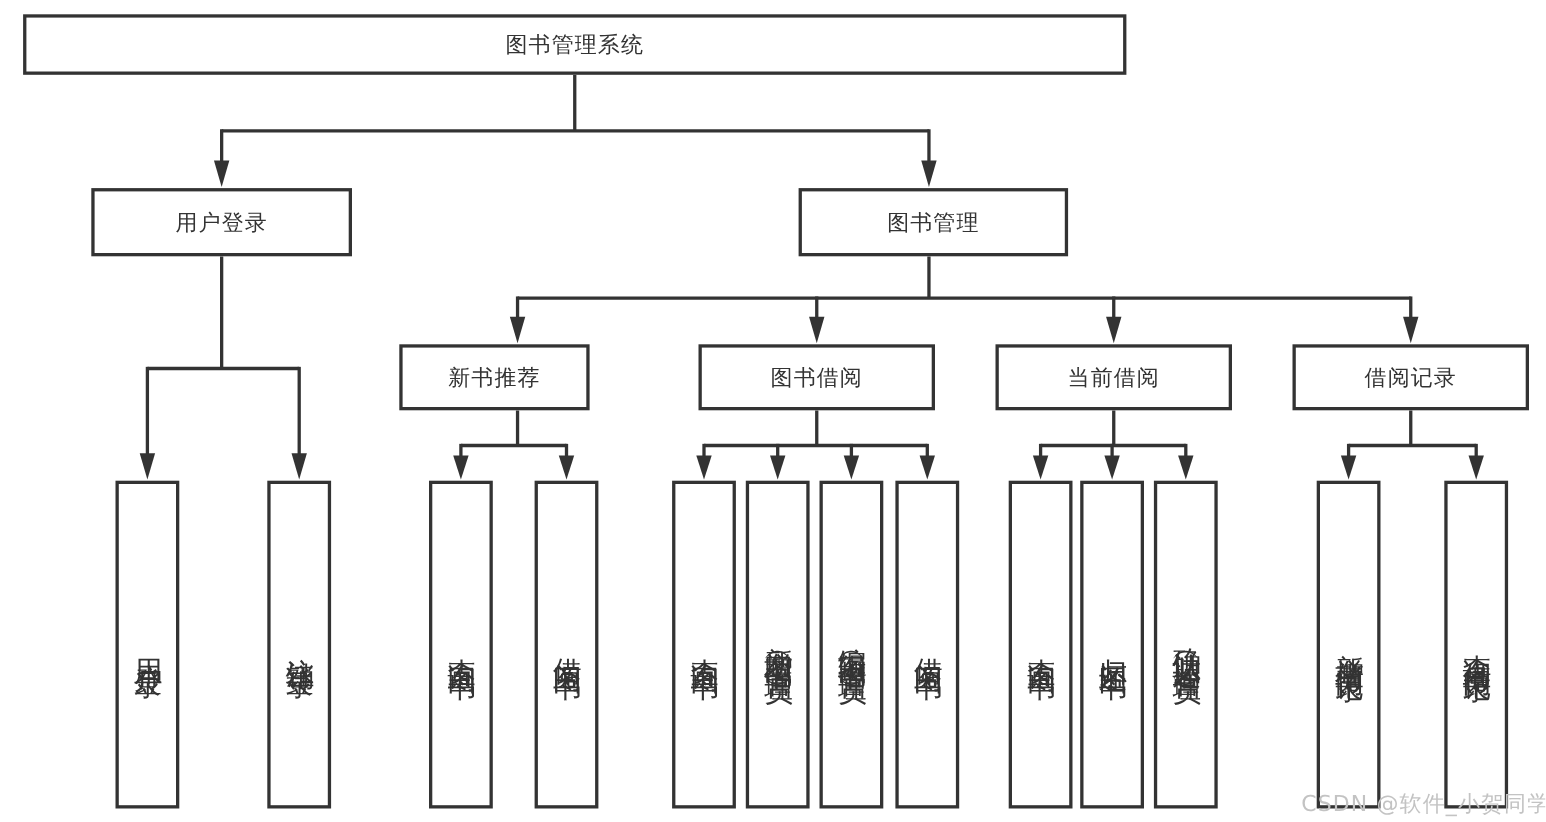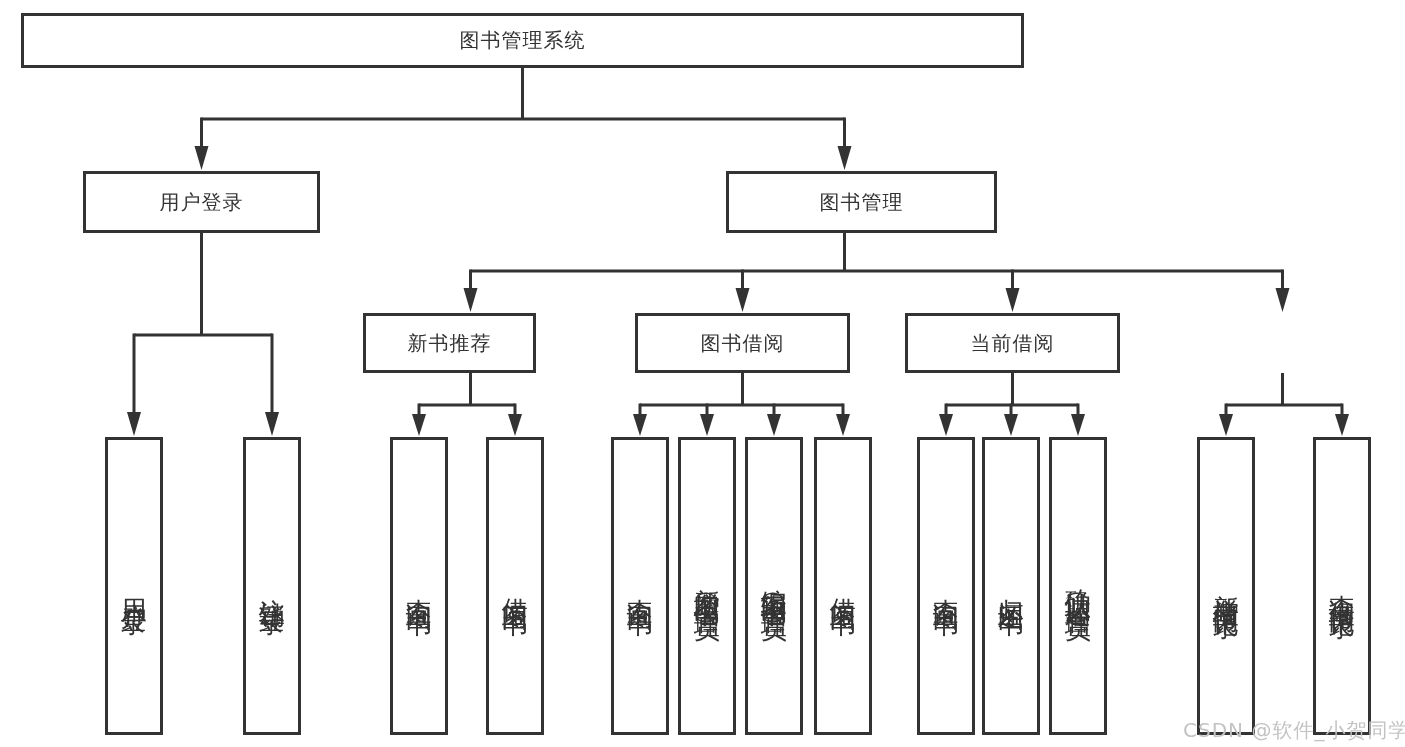--- a/index.html
+++ b/index.html
@@ -124,32 +124,35 @@
     </g>
   </svg>
 
   <div class="node h" style="left:21px;top:13px;width:1003px;height:55px">
     <span>图书管理系统</span>
   </div>
 
   <div class="node h" style="left:83px;top:171px;width:237px;height:62px">
     <span>用户登录</span>
   </div>
-  <div class="node h" style="left:726px;top:171px;width:271px;height:62px">
+  <div class="node h" style="left:726px;top:171px;width:245px;height:62px">
     <span>图书管理</span>
   </div>
 
   <div class="node h" style="left:363px;top:313px;width:173px;height:60px">
     <span>新书推荐</span>
   </div>
   <div class="node h" style="left:635px;top:313px;width:215px;height:60px">
     <span>图书借阅</span>
   </div>
   <div class="node h" style="left:905px;top:313px;width:215px;height:60px">
     <span>当前借阅</span>
+  </div>
+  <div class="node h" style="left:1175px;top:313px;width:215px;height:60px">
+    <span>借阅记录</span>
   </div>
 
   <div class="node v" style="left:105px;top:437px;width:58px;height:298px">
     <span class="vtext">用户登录</span>
   </div>
   <div class="node v" style="left:243px;top:437px;width:58px;height:298px">
     <span class="vtext">注销登录</span>
   </div>
 
   <div class="node v" style="left:390px;top:437px;width:58px;height:298px">

